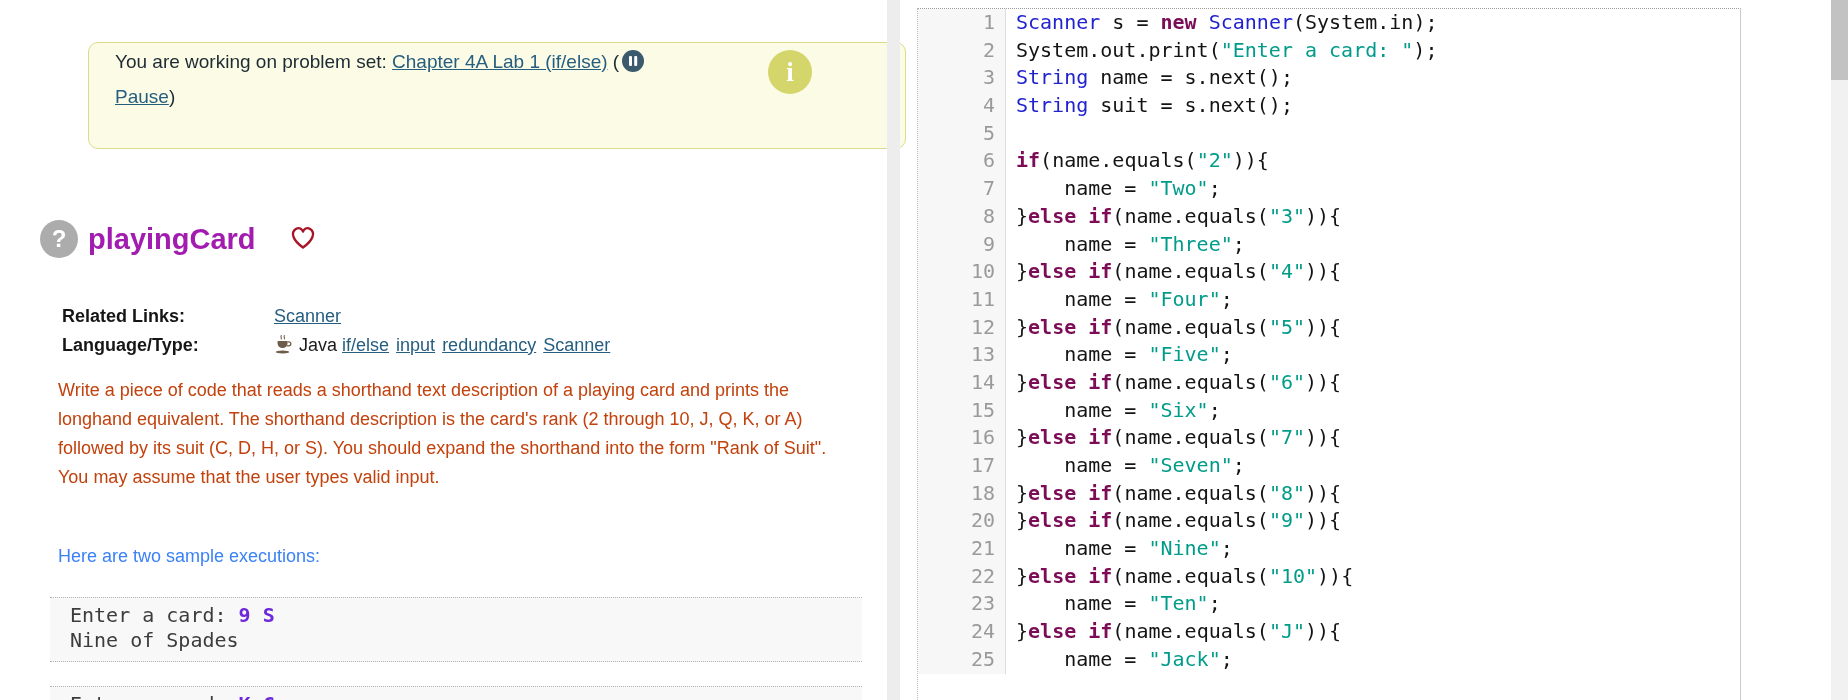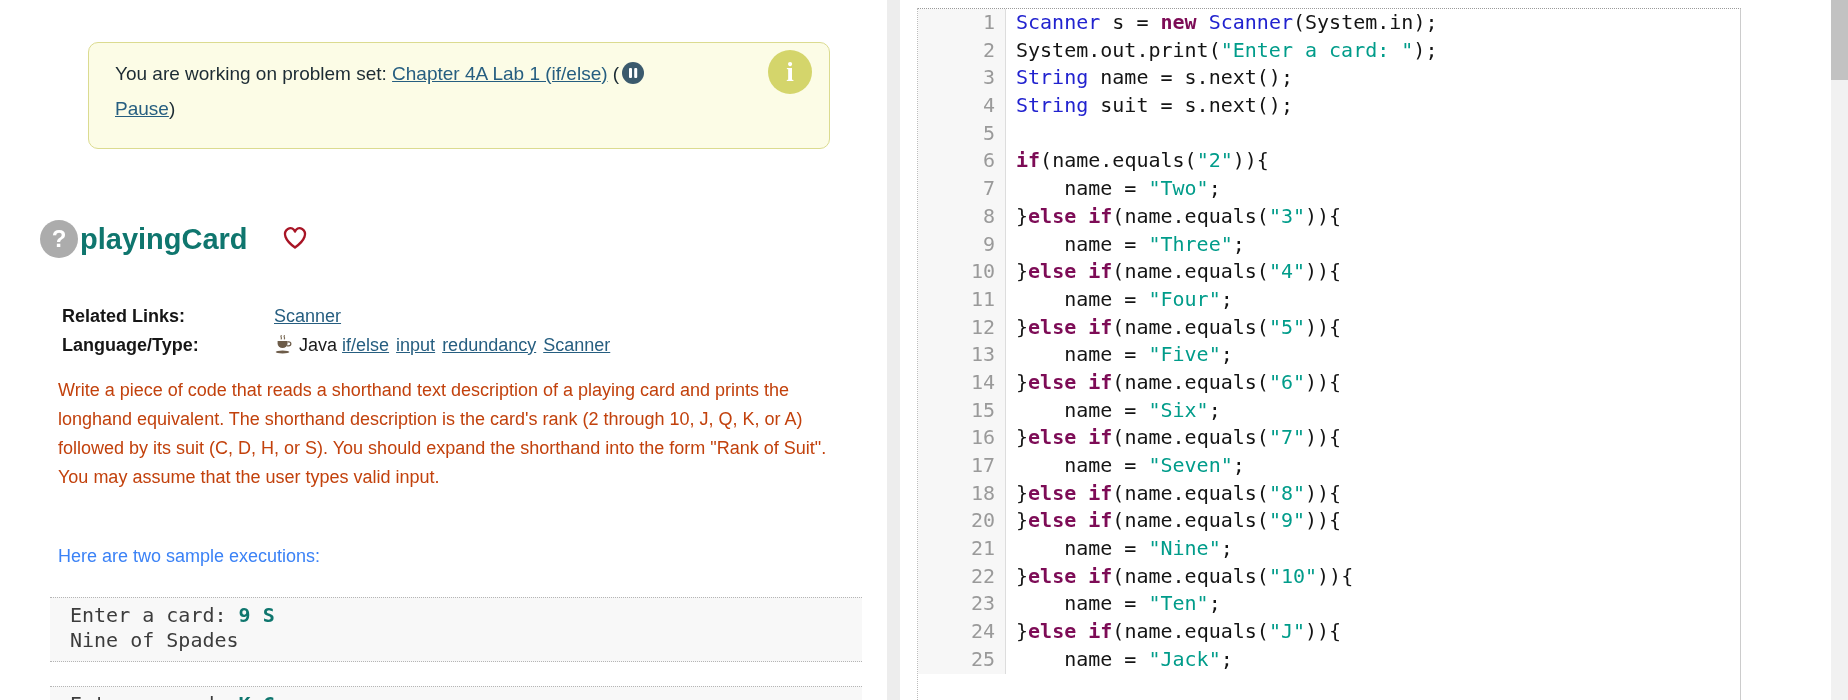--- a/index.html
+++ b/index.html
@@ -1,52 +1,52 @@
 <!DOCTYPE html>
 <html><head>
 <meta charset="utf-8">
 <style>
   html,body{margin:0;padding:0;background:#fff;}
   #page{position:relative;width:1848px;height:700px;background:#ffffff;overflow:hidden;
         font-family:"Liberation Sans",sans-serif;color:#1b1b1b;}
 
   
-  .banner{position:absolute;left:88px;top:42px;width:742px;height:107px;box-sizing:border-box;
+  .banner{position:absolute;left:88px;top:42px;width:818px;height:107px;box-sizing:border-box;
           background:#fcfce6;border:1px solid #dbdb90;border-radius:10px;
-          padding:16px 26px;font-size:19px;line-height:30px;color:#1c2b33;}
+          padding:4px 26px;font-size:19px;line-height:30px;color:#1c2b33;}
   .banner a{color:#265e80;text-decoration:underline;}
   .pause-circle{display:inline-block;vertical-align:-5px;margin-left:2px;}
   .info-btn{position:absolute;left:768px;top:50px;width:44px;height:44px;border-radius:50%;
             background:#d4d56b;color:#ffffff;text-align:center;line-height:44px;
             font-family:"Liberation Serif",serif;font-weight:bold;font-size:27px;cursor:pointer;}
 
   
   .heading{position:absolute;left:40px;top:218px;height:42px;display:flex;align-items:center;}
   .qcircle{width:38px;height:38px;border-radius:50%;background:#acacac;color:#fff;
            font-weight:bold;font-size:24px;text-align:center;line-height:38px;}
-  .ptitle{margin-left:2px;font-size:29px;font-weight:bold;color:#0f766e;}
+  .ptitle{margin-left:10px;font-size:29px;font-weight:bold;color:#a21caf;}
   .heart-btn{margin-left:32px;display:flex;align-items:center;cursor:pointer;}
 
   
   .meta{position:absolute;left:62px;top:302px;font-size:18px;line-height:29px;}
   .meta-row{display:flex;}
   .meta-label{width:212px;font-weight:bold;color:#161616;}
   .meta-val a{color:#265e80;text-decoration:underline;margin-right:7px;}
   .java-ic{display:inline-block;vertical-align:-4px;margin-right:7px;}
 
   
   .descr{position:absolute;left:58px;top:376px;width:778px;font-size:18px;line-height:29px;color:#c2410c;}
   .samples-intro{position:absolute;left:58px;top:546px;font-size:18px;color:#3b82f6;}
 
   
   .sample{position:absolute;left:50px;width:812px;background:#f8f8f8;
           border-top:1px dotted #b5b5b5;border-bottom:1px dotted #b5b5b5;
           padding:5px 20px;box-sizing:border-box;
           font-family:"DejaVu Sans Mono",monospace;font-size:20px;line-height:25px;color:#3c3c3c;}
-  .sample .inp{color:#0f766e;font-weight:bold;}
+  .sample .inp{color:#6d28d9;font-weight:bold;}
   .sample1{top:597px;height:65px;}
   .sample2{top:686px;height:60px;}
 
   
   .divider{position:absolute;left:887px;top:0;width:13px;height:700px;background:#ededed;}
 
   
   .editor{position:absolute;left:917px;top:8px;width:824px;height:692px;box-sizing:border-box;
           background:#ffffff;border-top:1px dotted #9a9a9a;border-left:1px dotted #bcbcbc;
           border-right:1px solid #cccccc;overflow:hidden;cursor:text;

